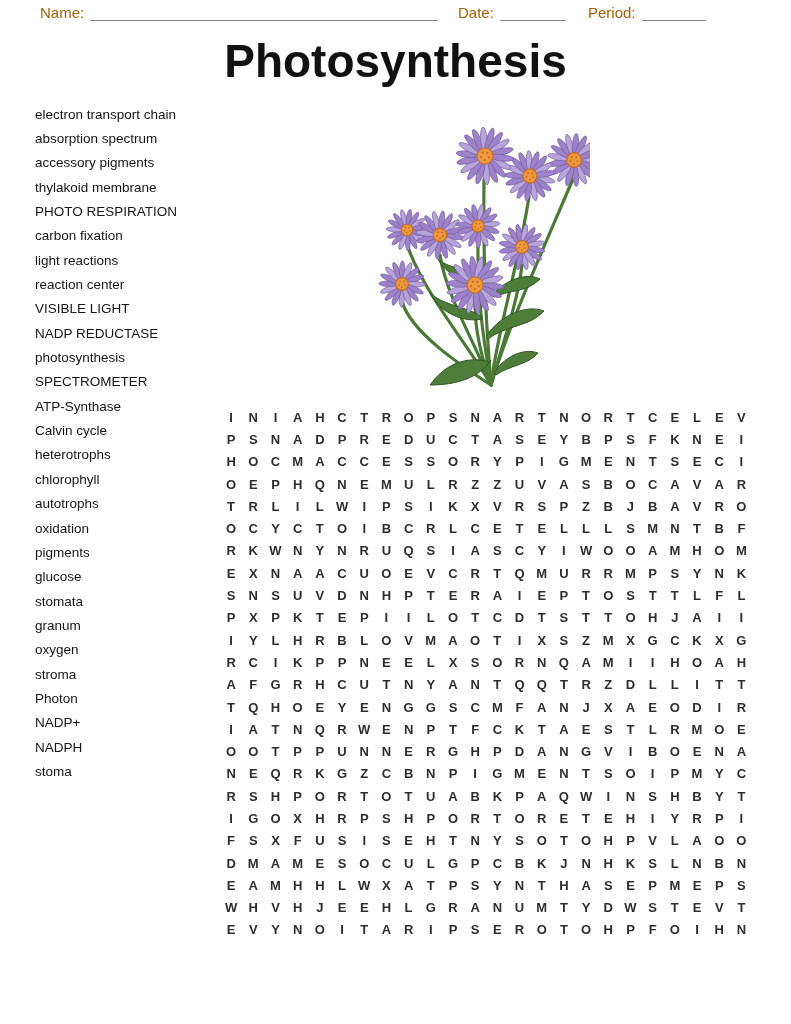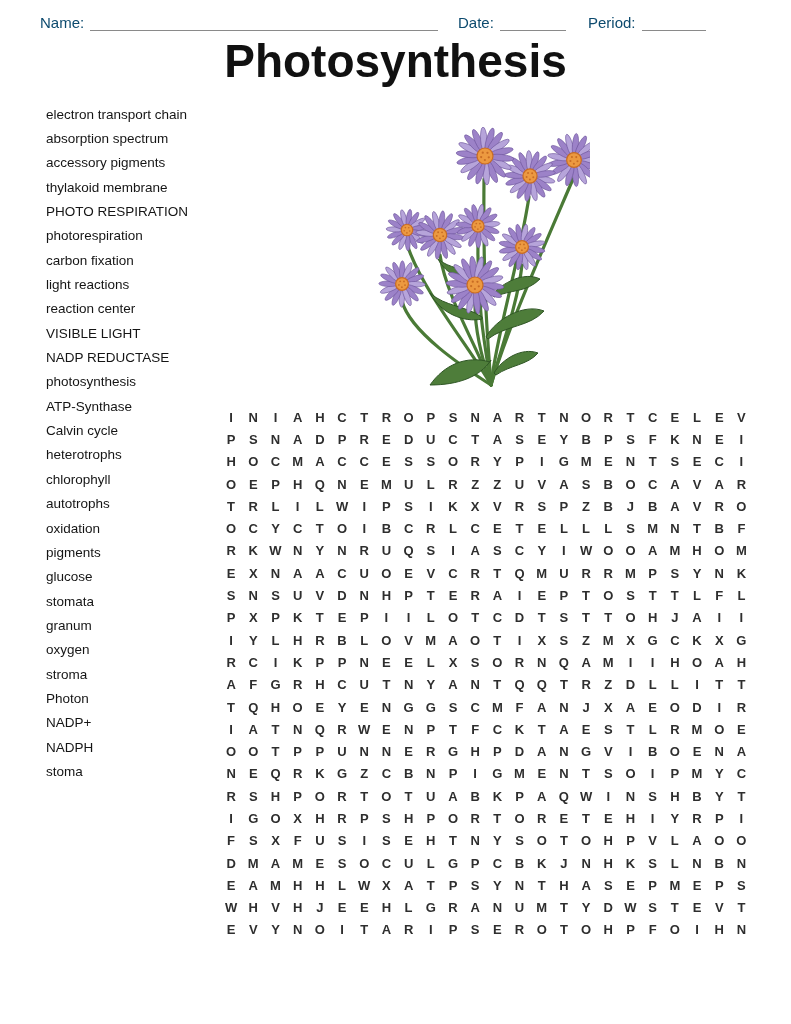--- a/index.html
+++ b/index.html
@@ -5,39 +5,39 @@
   html, body { margin: 0; padding: 0; }
   body {
     width: 791px; height: 1024px;
     background: #ffffff;
     position: relative;
     font-family: "Liberation Sans", sans-serif;
     color: #1c1c1c;
     overflow: hidden;
   }
   
-  .hdr { position: absolute; top: 14px; left: 0; width: 791px; height: 26px; font-size: 15px; color: #0c4a6e; }
+  .hdr { position: absolute; top: 4px; left: 0; width: 791px; height: 26px; font-size: 15px; color: #a16207; }
   .hdr .grp { position: absolute; top: 0; display: flex; align-items: flex-end; }
   .hdr .lbl { white-space: nowrap; padding-right: 6px; }
   .blank { display: inline-block; border-bottom: 1.5px solid #8a8a8a; height: 16px; }
   .grp-name   { left: 40px; }
   .grp-name   .blank { width: 348px; }
   .grp-date   { left: 458px; }
   .grp-date   .blank { width: 66px; }
   .grp-period { left: 588px; text-align: center; }
   .grp-period .blank { width: 64px; }
   
   .title {
     position: absolute; top: 34px; left: 0; width: 791px;
     text-align: center;
     font-size: 46px; font-weight: 600; letter-spacing: 0px;
     color: #111111;
   }
   
-  .word-list { position: absolute; left: 46px; top: 102px; width: 180px; }
+  .word-list { position: absolute; left: 35px; top: 102px; width: 180px; }
   .word-item {
     height: 24.35px; display: flex; align-items: center;
     font-size: 13.5px; color: #151515; white-space: nowrap;
   }
   
   .letter-grid {
     position: absolute; left: 220px; top: 406px;
     display: grid;
     grid-template-columns: repeat(24, 22.2px);
     grid-auto-rows: 22.3px;
@@ -69,27 +69,27 @@
 </div>
 
 <div class="title">Photosynthesis</div>
 
 <div class="word-list">
     <div class="word-item">electron transport chain</div>
     <div class="word-item">absorption spectrum</div>
     <div class="word-item">accessory pigments</div>
     <div class="word-item">thylakoid membrane</div>
     <div class="word-item">PHOTO RESPIRATION</div>
-    <div class="word-item">photorespiration</div>
     <div class="word-item">carbon fixation</div>
     <div class="word-item">light reactions</div>
     <div class="word-item">reaction center</div>
     <div class="word-item">VISIBLE LIGHT</div>
     <div class="word-item">NADP REDUCTASE</div>
     <div class="word-item">photosynthesis</div>
+    <div class="word-item">SPECTROMETER</div>
     <div class="word-item">ATP-Synthase</div>
     <div class="word-item">Calvin cycle</div>
     <div class="word-item">heterotrophs</div>
     <div class="word-item">chlorophyll</div>
     <div class="word-item">autotrophs</div>
     <div class="word-item">oxidation</div>
     <div class="word-item">pigments</div>
     <div class="word-item">glucose</div>
     <div class="word-item">stomata</div>
     <div class="word-item">granum</div>

